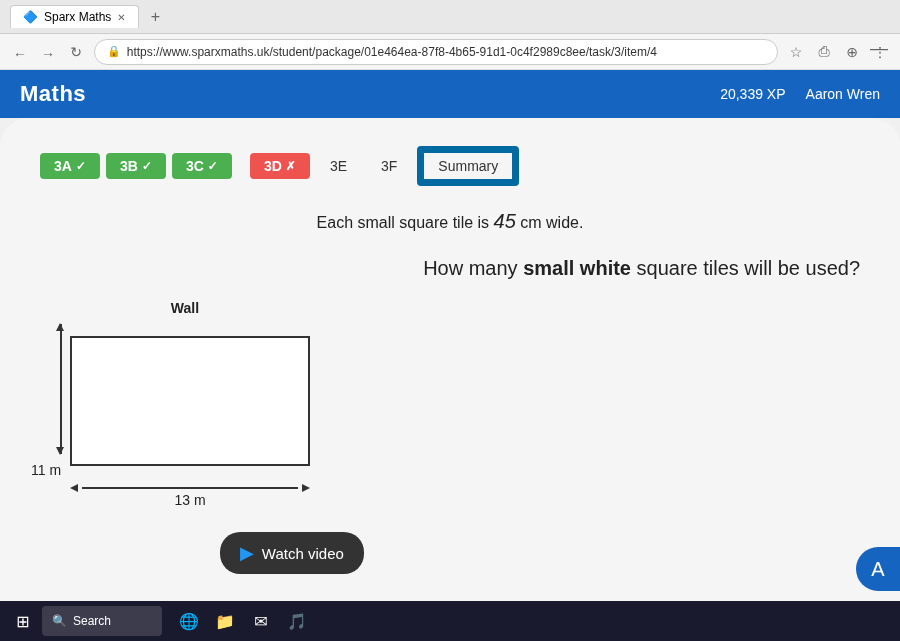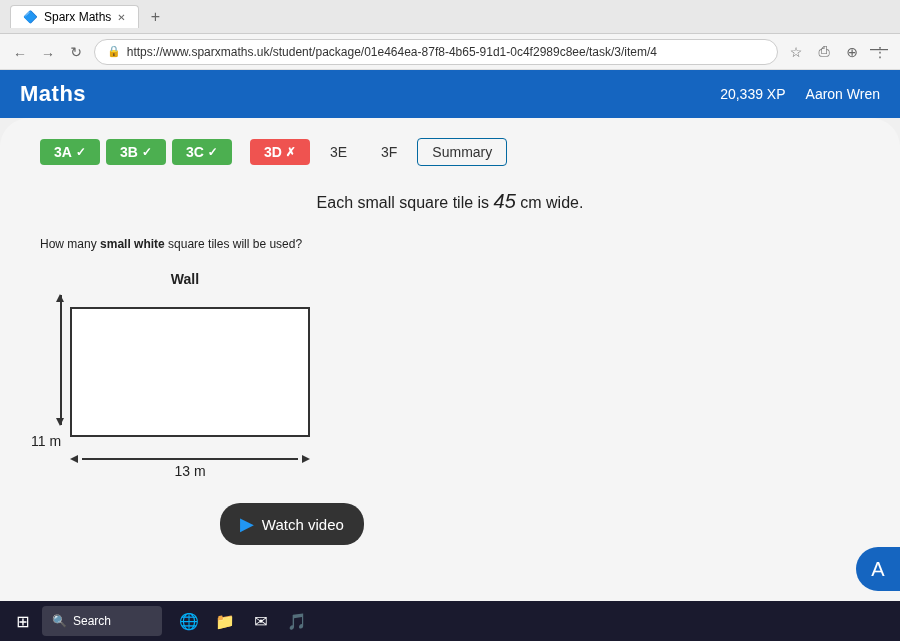--- a/index.html
+++ b/index.html
@@ -97,21 +97,21 @@
       display: flex;
       align-items: center;
       gap: 20px;
       font-size: 14px;
     }
 
     
     .main-content {
       background: #f5f5f5;
       min-height: calc(641px - 36px - 34px - 48px);
-      padding: 20px 40px;
+      padding: 28px 40px;
       border-radius: 29px;
     }
 
     
     .tabs-row {
       display: flex;
       align-items: center;
       gap: 6px;
       margin-bottom: 24px;
       flex-wrap: wrap;
@@ -137,21 +137,21 @@
     }
     .tab-plain {
       background: none;
       color: #333;
       font-weight: normal;
     }
     .tab-summary {
       background: none;
       color: #333;
       font-weight: normal;
-      border: 1px solid #0369a1;
+      border: 7px solid #0369a1;
       border-radius: 4px;
       justify-content: center;
     }
     .checkmark { font-size: 12px; }
     .xmark { font-size: 12px; }
 
     
     .question-section {
       text-align: center;
       margin-bottom: 24px;
@@ -159,22 +159,22 @@
     .question-line {
       font-size: 16px;
       color: #222;
       margin-bottom: 6px;
     }
     .question-line .num {
       font-size: 20px;
       font-style: italic;
     }
     .question-prompt {
-      text-align: left;
-      font-size: 12px;
+      text-align: right;
+      font-size: 20px;
       color: #222;
       margin-bottom: 20px;
     }
     .bold { font-weight: bold; }
 
     
     .diagram-area {
       display: flex;
       align-items: flex-start;
       gap: 60px;

